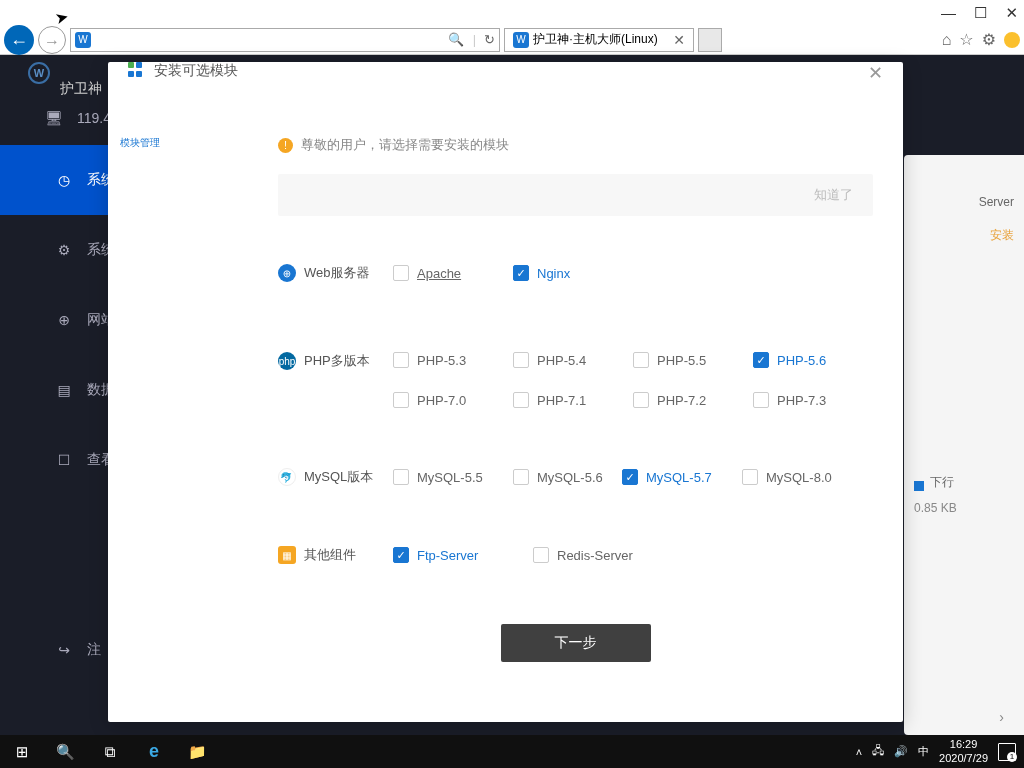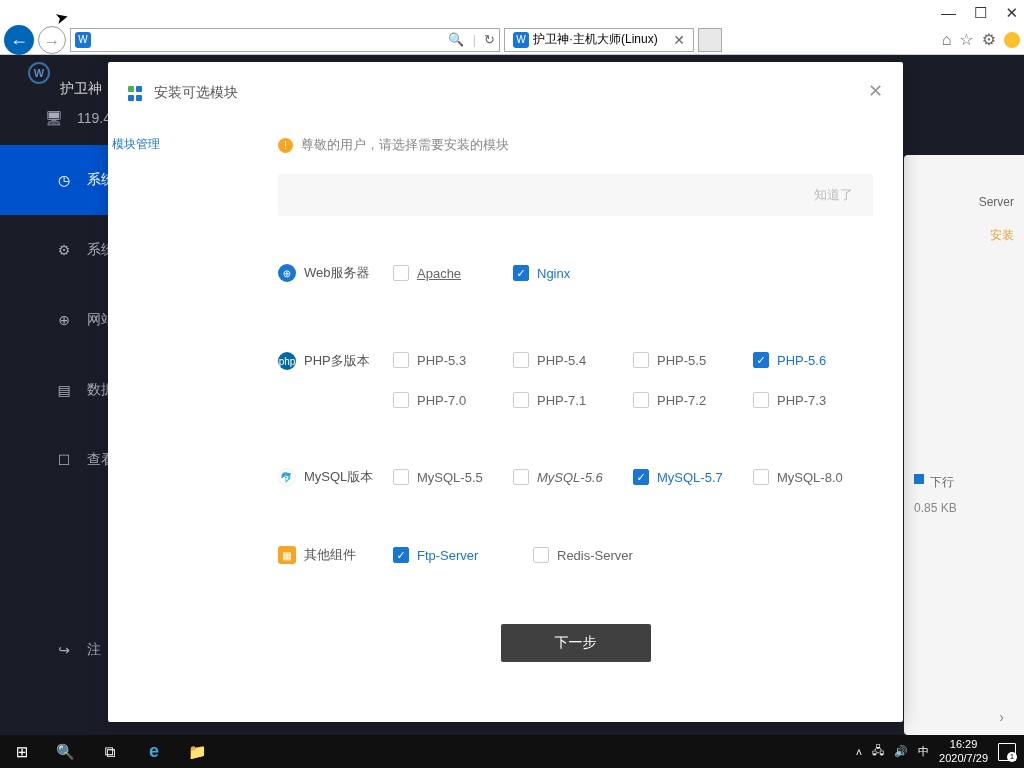--- a/index.html
+++ b/index.html
@@ -33,36 +33,36 @@
 .sidebar { position: absolute; left: 0; top: 35px; width: 220px; }
 .side-item { height: 70px; display: flex; align-items: center; padding-left: 55px; gap: 14px; color: #aab; font-size: 14px; }
 .side-item.first { height: 55px; padding-left: 45px; }
 .side-item.active { background: #0052cc; color: #fff; }
 .side-icon { width: 18px; height: 18px; display: inline-flex; align-items: center; justify-content: center; }
 
 
 .right-panel { position: absolute; right: 0; top: 100px; width: 120px; background: #f5f5f5; height: 580px; border-radius: 4px 0 0 4px; padding: 10px; }
 .right-panel .tag1 { color: #666; font-size: 12px; margin-top: 30px; text-align: right; }
 .right-panel .tag2 { color: #e8a23a; font-size: 12px; margin-top: 18px; text-align: right; }
-.right-panel .down { margin-top: 230px; font-size: 12px; color: #666; display: flex; align-items: flex-start; gap: 6px; }
+.right-panel .down { margin-top: 230px; font-size: 12px; color: #666; display: flex; align-items: flex-end; gap: 6px; }
 .right-panel .down-sq { width: 10px; height: 10px; background: #1976d2; }
 .right-panel .kb { font-size: 12px; color: #888; margin-top: 10px; }
 
 .scroll-hint { position: absolute; bottom: 8px; left: 240px; right: 20px; height: 18px; display: flex; justify-content: space-between; color: #888; font-size: 14px; }
 
 
 .modal { position: absolute; top: 62px; left: 108px; width: 795px; height: 660px; background: #fff; box-shadow: 0 4px 20px rgba(0,0,0,0.2); border-radius: 2px; display: flex; flex-direction: column; }
-.modal-head { height: 52px; display: flex; align-items: flex-end; padding: 12px 20px; }
+.modal-head { height: 52px; display: flex; align-items: flex-start; padding: 0 20px; }
 .modal-head-icon { display: flex; gap: 2px; flex-wrap: wrap; width: 16px; height: 16px; margin-right: 10px; }
 .modal-head-icon span { width: 6px; height: 6px; border-radius: 1px; }
 .modal-head-title { font-size: 14px; color: #555; }
 .modal-close { margin-left: auto; font-size: 18px; color: #999; cursor: pointer; }
 .modal-body { flex: 1; display: flex; }
 .modal-nav { width: 175px; padding-top: 22px; }
-.modal-nav-item { height: 50px; padding-left: 4px; font-size: 12px; color: #666; display: flex; align-items: flex-start; }
+.modal-nav-item { height: 50px; padding-left: 12px; font-size: 10px; color: #666; display: flex; align-items: flex-start; }
 .modal-nav-item.active { color: #1976d2; }
 .modal-content { flex: 1; padding-right: 30px; }
 .notice { display: flex; align-items: center; gap: 8px; font-size: 13px; color: #888; margin-top: 22px; }
 .notice-icon { width: 15px; height: 15px; border-radius: 50%; background: #f5a623; color: #fff; font-size: 11px; display: flex; align-items: center; justify-content: center; }
 .info-bar { background: #f7f7f7; height: 42px; display: flex; align-items: center; padding: 0 20px; margin-top: 20px; font-size: 13px; color: #888; border-radius: 2px; }
 .info-bar .know { margin-left: auto; color: #bbb; }
 
 .section { margin-top: 48px; }
 .section-head { display: flex; align-items: center; gap: 8px; margin-bottom: 0; }
 .section-icon { width: 18px; height: 18px; border-radius: 50%; display: flex; align-items: center; justify-content: center; font-size: 10px; color: #fff; }
@@ -267,21 +267,21 @@
       <div class="section mysql-row" style="margin-top:60px">
         <div class="section-head">
           <div class="section-icon" style="background:#fff;color:#00758f;border:1px solid #eee">🐬</div>
           <div class="section-title">MySQL版本</div>
         </div>
         <div class="mysql-opts" id="mysql-opts">
             <div class="opt" style="width: 120px;">
               <div class="checkbox"></div>
               <span>MySQL-5.5</span>
             </div>
-            <div class="opt" style="width: 120px; font-style: italic;">
+            <div class="opt" style="width: 109px;">
               <div class="checkbox"></div>
               <span>MySQL-5.6</span>
             </div>
             <div class="opt checked" style="width: 120px;">
               <div class="checkbox on">✓</div>
               <span>MySQL-5.7</span>
             </div>
             <div class="opt" style="width: 120px;">
               <div class="checkbox"></div>
               <span>MySQL-8.0</span>

